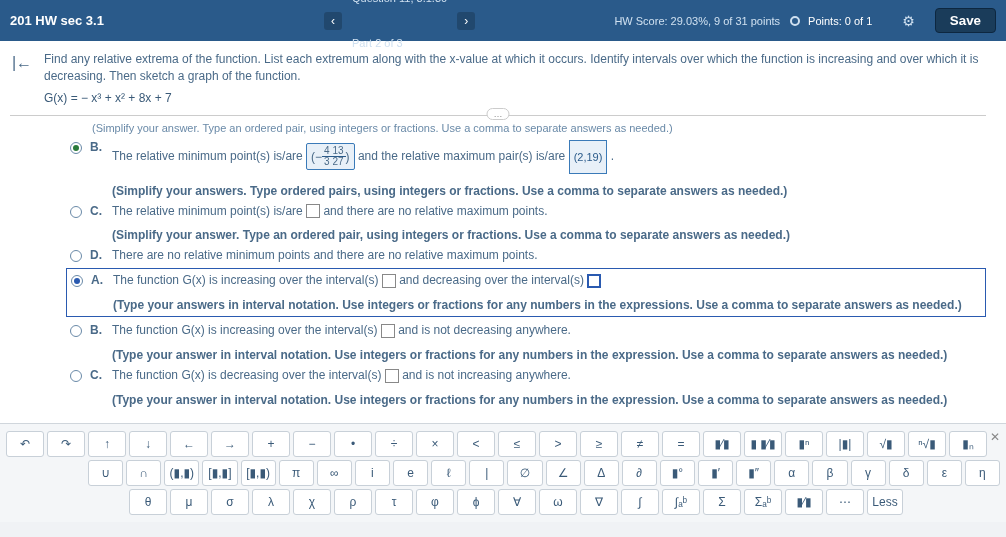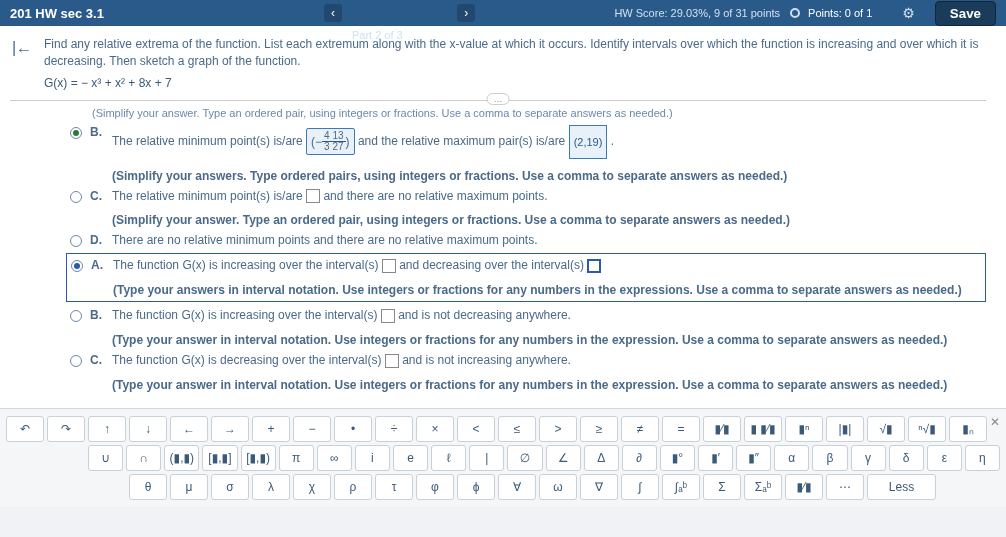--- a/index.html
+++ b/index.html
@@ -1,17 +1,17 @@
 <!DOCTYPE html>
 <html><head>
 <meta charset="utf-8">
 <style>
   * { box-sizing: border-box; margin: 0; padding: 0; }
   body { font-family: Arial, sans-serif; font-size: 12px; background: #f0f2f5; color: #333; width: 1006px; }
-  .header { background: #2a5a8a; color: #fff; display: flex; align-items: center; padding: 4px 10px; font-size: 12px; gap: 10px; position: relative; height: 26px; }
+  .header { background: #2a5a8a; color: #fff; display: flex; align-items: center; padding: 4px 10px; font-size: 12px; gap: 10px; position: relative; height: 41px; }
   .header-title { font-weight: bold; font-size: 13px; }
   .nav-arrow { background: rgba(0,0,0,.2); width: 18px; height: 18px; display:inline-flex; align-items:center; justify-content:center; border-radius:3px; cursor:pointer; }
   .part { color: #cfe0f0; font-size: 11px; }
   .score { margin-left: auto; font-size: 11px; color: #cfe0f0; }
   .points { font-size: 11px; display:flex; align-items:center; gap:8px; }
   .points-icon { width:10px; height:10px; border:2px solid #cfe0f0; border-radius:50%; display:inline-block; }
   .gear { margin-left: 20px; cursor:pointer; color:#cfe0f0; font-size:14px; }
   .save-btn { background:#1a3c5a; border:1px solid #0d2740; color:#fff; padding:4px 14px; border-radius:4px; font-weight:bold; cursor:pointer; margin-left:10px; }
   .content { padding: 10px 20px 10px 10px; background:#fff; color:#4a6a88; font-size:12px; }
   .row-top { display:flex; gap:10px; }
@@ -37,21 +37,21 @@
   .selected-frame { border:1px solid #2a5ab0; padding:4px; margin-left:56px; }
   .fraction { display:inline-flex; flex-direction:column; align-items:center; vertical-align:middle; font-size:10px; line-height:1; }
   .fraction .num { border-bottom:1px solid #2a5a8a; padding:0 2px; }
   .fraction .den { padding:0 2px; }
   .paren-box { display:inline-flex; align-items:center; border:1px solid #3a7ab8; background:#e8f0f8; padding:2px 4px; border-radius:2px; vertical-align:middle; }
   
   .palette { background:#f4f6f8; border-top:1px solid #d0d6dc; padding:4px 6px; position:relative; }
   .prow { display:flex; gap:3px; margin:3px 0; }
   .key { width:38px; height:26px; border:1px solid #c8d0d8; background:#fff; display:flex; align-items:center; justify-content:center; color:#3a5a78; font-size:12px; cursor:pointer; border-radius:3px; }
   .close-x { position:absolute; right:6px; top:6px; color:#888; cursor:pointer; font-size:12px; }
-  .less-btn { width:69px; }
+  .less-btn { width:36px; }
   .offset1 { margin-left:82px; }
   .offset2 { margin-left:123px; }
 </style>
 </head>
 <body>
 
 <div class="header">
   <span class="header-title">201 HW sec 3.1</span>
   <span style="flex:0 0 200px"></span>
   <span class="nav-arrow">‹</span>

